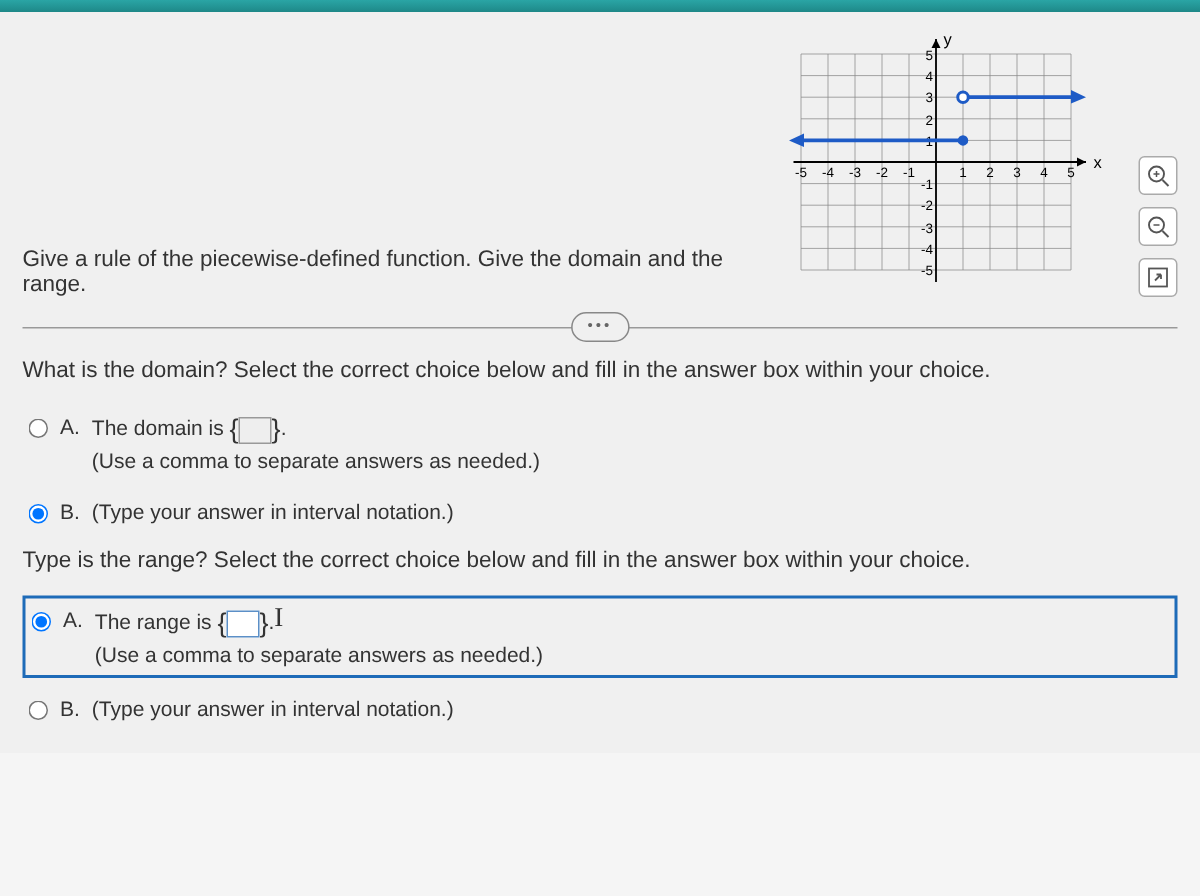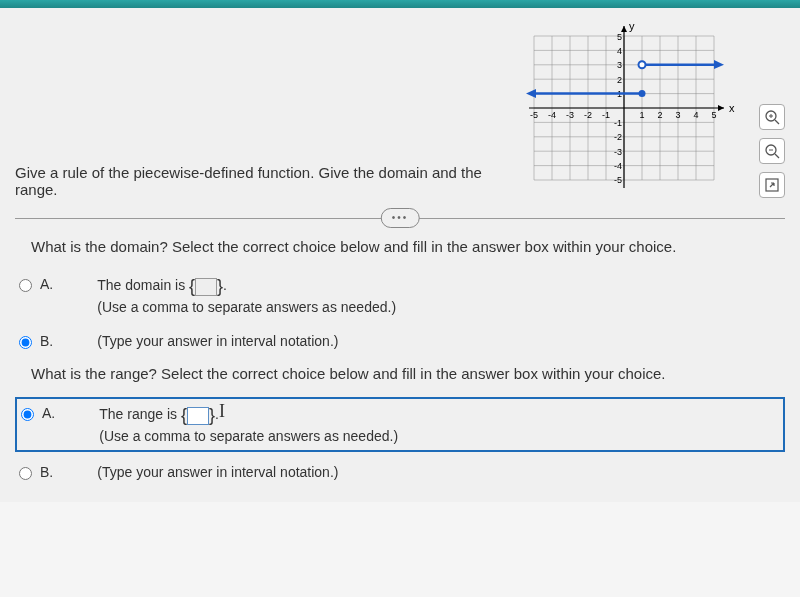--- a/index.html
+++ b/index.html
@@ -76,39 +76,38 @@
       background: #f0f0f0;
       border: 1px solid #888;
       border-radius: 10px;
       padding: 0 10px;
       font-size: 10px;
       line-height: 18px;
       letter-spacing: 2px;
       color: #666;
     }
     .prompt {
-      margin: 10px 0 15px 16px;
+      margin: 10px 0 15px 0;
       font-size: 15px;
     }
     .choice-row {
       display: flex;
       align-items: flex-start;
       gap: 8px;
       margin-bottom: 6px;
       padding: 6px 4px;
     }
     .choice-row input[type="radio"] {
       margin-top: 3px;
     }
     .choice-label {
       font-weight: normal;
     }
     .choice-body {
       flex: 1;
-      margin-left: 36px;
     }
     .choice-main {
       margin-bottom: 2px;
     }
     .choice-sub {
       font-size: 14px;
     }
     .answer-highlight {
       background: #cde6f7;
       padding: 1px 3px;
@@ -273,21 +272,21 @@
   </div>
 
   <div class="choice-row">
     <input type="radio" name="domain" checked="" style="">
     <span class="choice-label">B.</span>
     <div class="choice-body">
       <div class="choice-sub">(Type your answer in interval notation.)</div>
     </div>
   </div>
 
-  <div class="prompt">What is the range? Select the correct choice below and fill in the answer box within your choice.</div>
+  <div class="prompt">Type is the range? Select the correct choice below and fill in the answer box within your choice.</div>
 
   <div class="selected-box">
     <div class="choice-row">
       <input type="radio" name="range" checked="" style="">
       <span class="choice-label">A.</span>
       <div class="choice-body">
         <div class="choice-main">
           <span>The range is </span><span class="brace">{</span><span class="answer-box"></span><span class="brace">}</span><span>.</span><span class="cursor-mark"></span>
         </div>
         <div class="choice-sub">(Use a comma to separate answers as needed.)</div>

